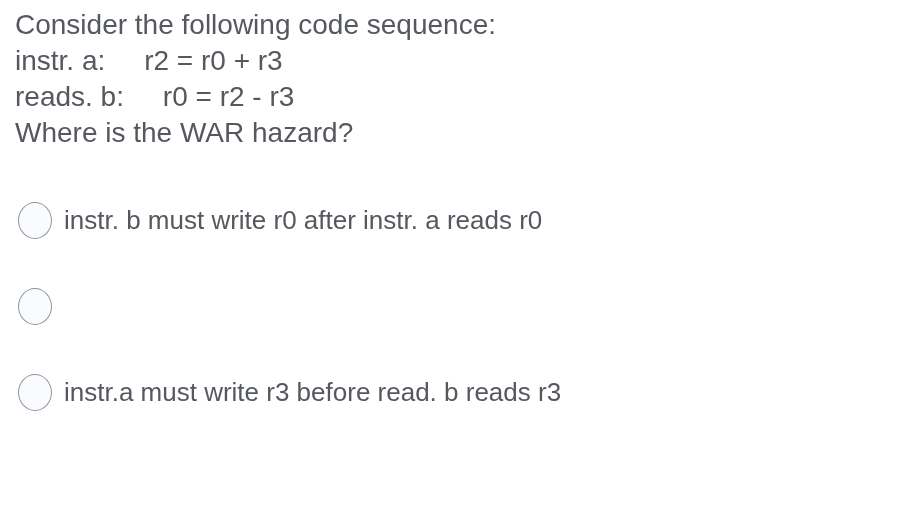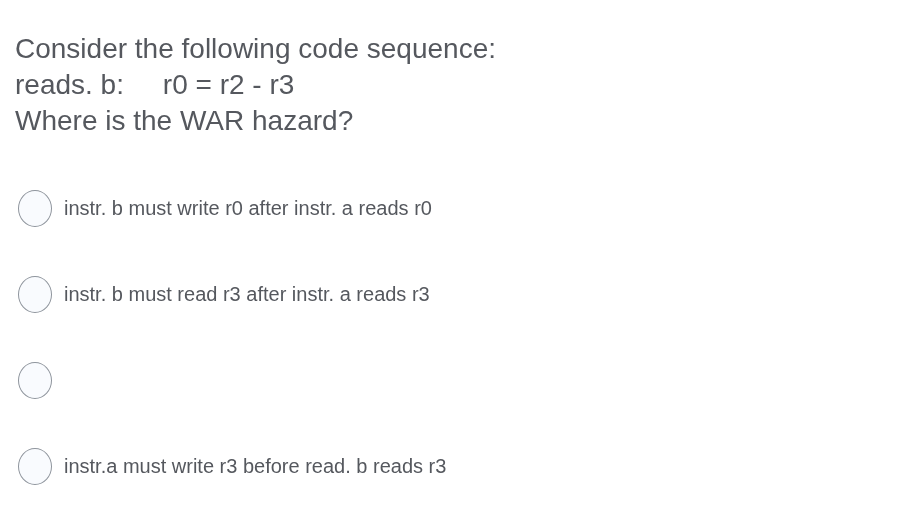--- a/index.html
+++ b/index.html
@@ -12,21 +12,20 @@
   html, body {
     width: 897px;
     height: 520px;
     background: var(--bg);
     font-family: "Liberation Sans", "DejaVu Sans", sans-serif;
     overflow: hidden;
   }
   .quiz-question {
     padding: 7px 0 0 15px;
     width: 892px;
-    margin-top: 24px;
   }
   .question-block {
     color: var(--text-color);
     font-size: 28px;
     line-height: 36px;
   }
   .question-line {
     white-space: pre-wrap;
   }
   .options-list {
@@ -45,48 +44,45 @@
     width: 34px;
     height: 37px;
     border: 1px solid var(--radio-border);
     border-radius: 50%;
     background: var(--radio-fill);
     flex: 0 0 auto;
     cursor: pointer;
   }
   .option-label {
     color: var(--text-color);
-    font-size: 20px;
+    font-size: 26px;
     line-height: 37px;
     cursor: pointer;
     text-align: right;
   }
 </style>
 </head>
 <body>
 
 <div class="quiz-question">
 
   <div class="question-block">
     <div class="question-line">Consider the following code sequence:</div>
+    <div class="question-line">instr. a:     r2 = r0 + r3</div>
     <div class="question-line">reads. b:     r0 = r2 - r3</div>
     <div class="question-line">Where is the WAR hazard?</div>
   </div>
 
   <div class="options-list">
 
     <div class="option-row">
       <span class="radio"></span>
       <span class="option-label">instr. b must write r0 after instr. a reads r0</span>
     </div>
 
-    <div class="option-row">
-      <span class="radio"></span>
-      <span class="option-label">instr. b must read r3 after instr. a reads r3</span>
-    </div>
 
     <div class="option-row">
       <span class="radio"></span>
     </div>
 
     <div class="option-row">
       <span class="radio"></span>
       <span class="option-label">instr.a must write r3 before read. b reads r3</span>
     </div>
 

